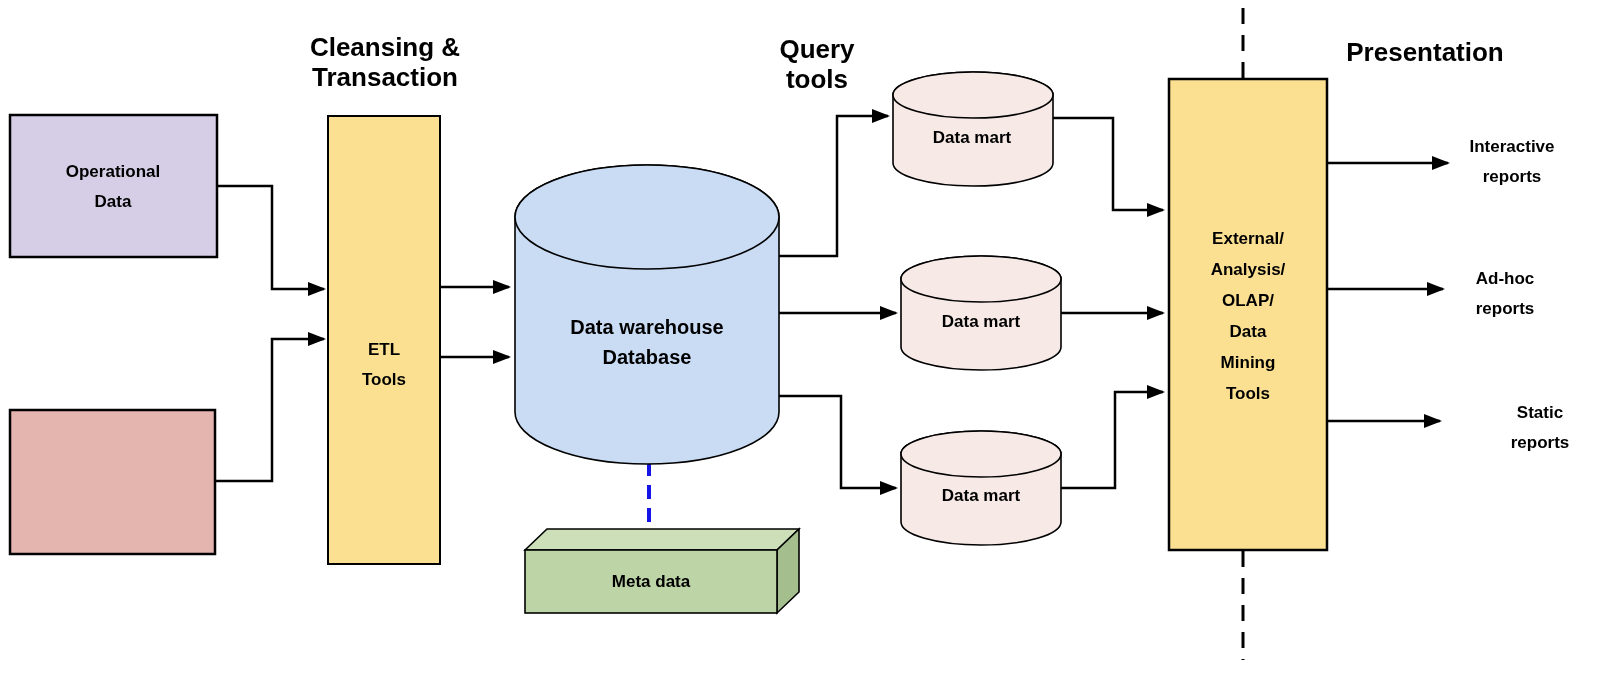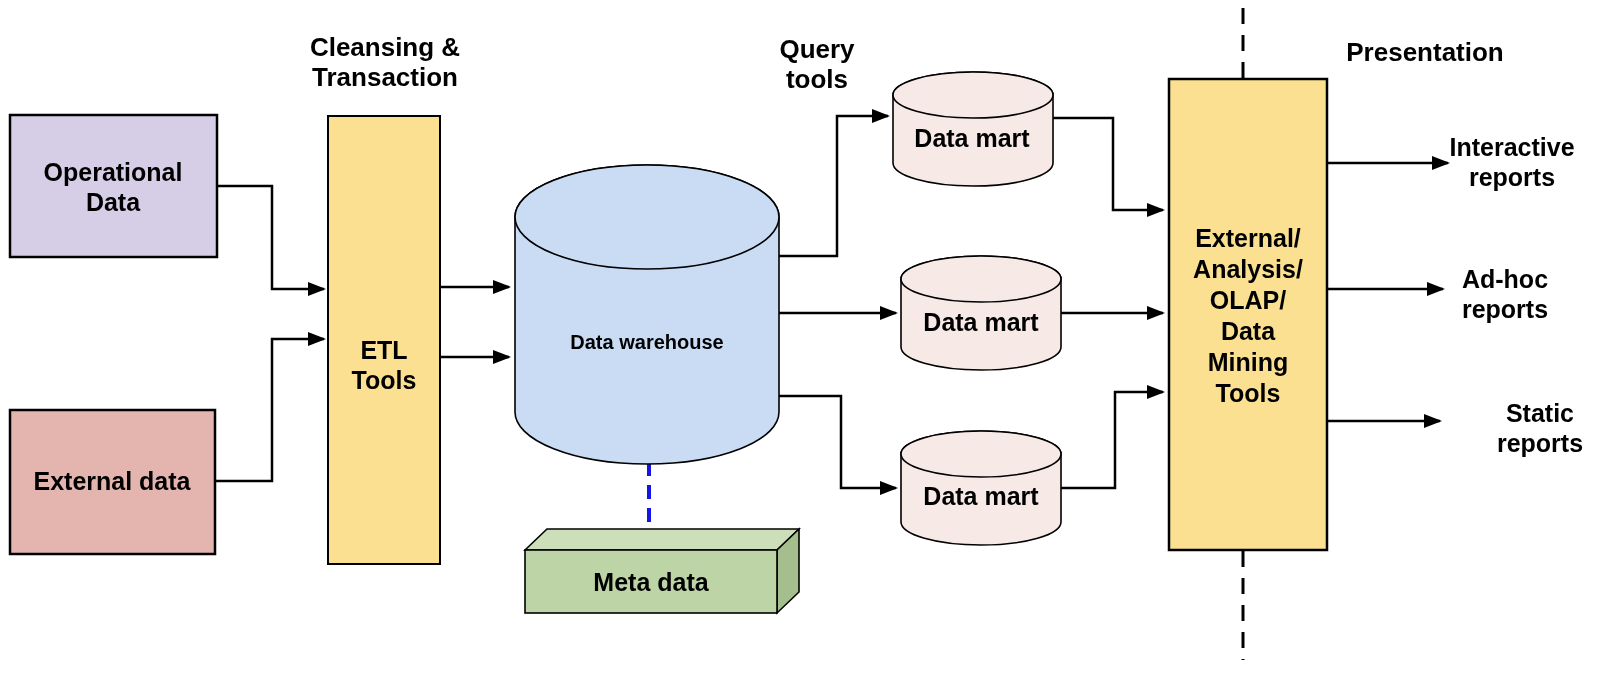--- a/index.html
+++ b/index.html
@@ -1,20 +1,20 @@
 <!DOCTYPE html>
 <html><head>
 <meta charset="utf-8">
 <style>
   html,body{margin:0;padding:0;background:#fff;}
   #stage{position:relative;width:1600px;height:674px;background:#fff;overflow:hidden;
          font-family:"Liberation Sans", sans-serif;}
   #diagram-svg{position:absolute;left:0;top:0;}
   .lbl{position:absolute;transform:translate(-50%,-50%);text-align:center;
-       font-weight:bold;color:#000;font-size:25px;line-height:30px;white-space:nowrap;}
+       font-weight:bold;color:#000;font-size:17px;line-height:30px;white-space:nowrap;}
   .lbl span{display:block;}
   .hdr{font-size:26px;}
   .warehouse-lbl{font-size:20px;}
   .reporting-lbl{line-height:31px;}
 </style>
 </head>
 <body>
 
 <div id="stage">
 
@@ -71,31 +71,29 @@
   <div class="lbl hdr" style="left:385px;top:62px;">
     <span>Cleansing &amp;</span>
     <span>Transaction</span>
   </div>
 
   <div class="lbl" style="left:113px;top:187px;">
     <span>Operational</span>
     <span>Data</span>
   </div>
 
-  <div class="lbl" style="left:112px;top:481px;">
-    <span>External data</span>
-  </div>
 
   <div class="lbl" style="left:384px;top:341px;margin-top:24px;">
     <span>ETL</span>
     <span>Tools</span>
   </div>
 
   <div class="lbl warehouse-lbl" style="left:647px;top:342px;">
     <span>Data warehouse</span>
+    <span>Database</span>
   </div>
 
   <div class="lbl" style="left:651px;top:582px;text-align:right;">
     <span>Meta data</span>
   </div>
 
   <div class="lbl hdr" style="left:805px;top:64px;margin-left:12px;">
     <span>Query</span>
     <span>tools</span>
   </div>

